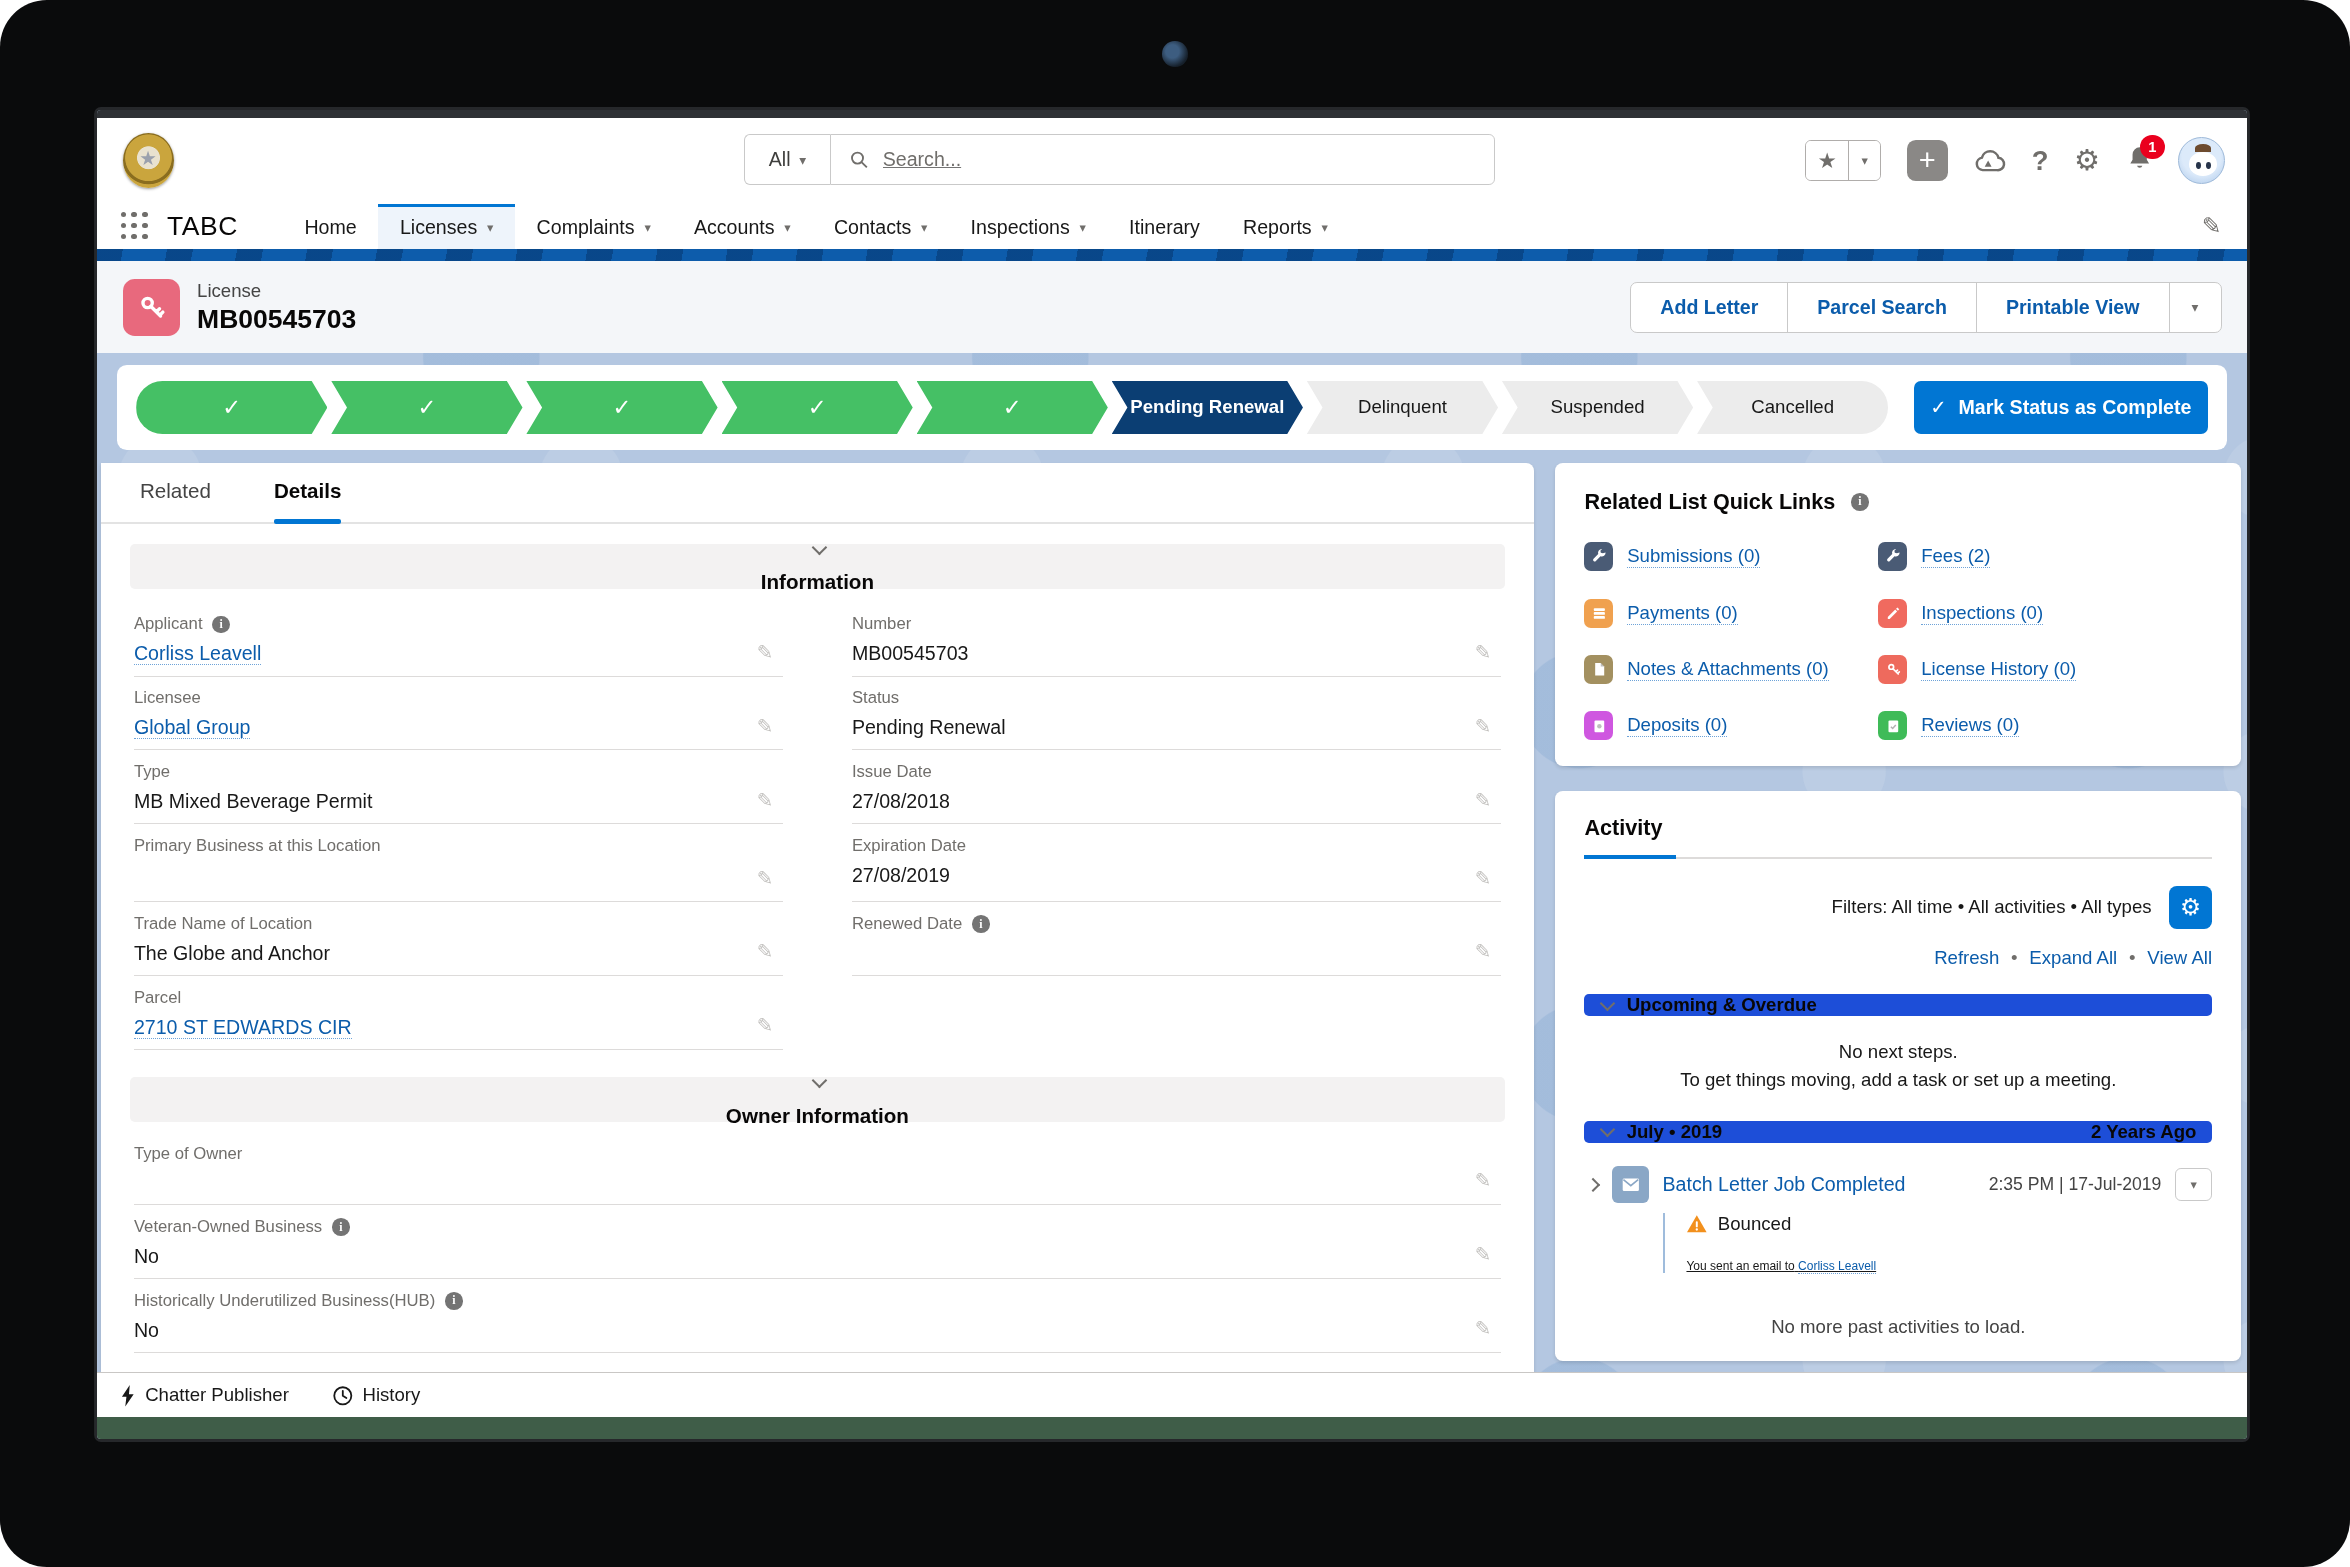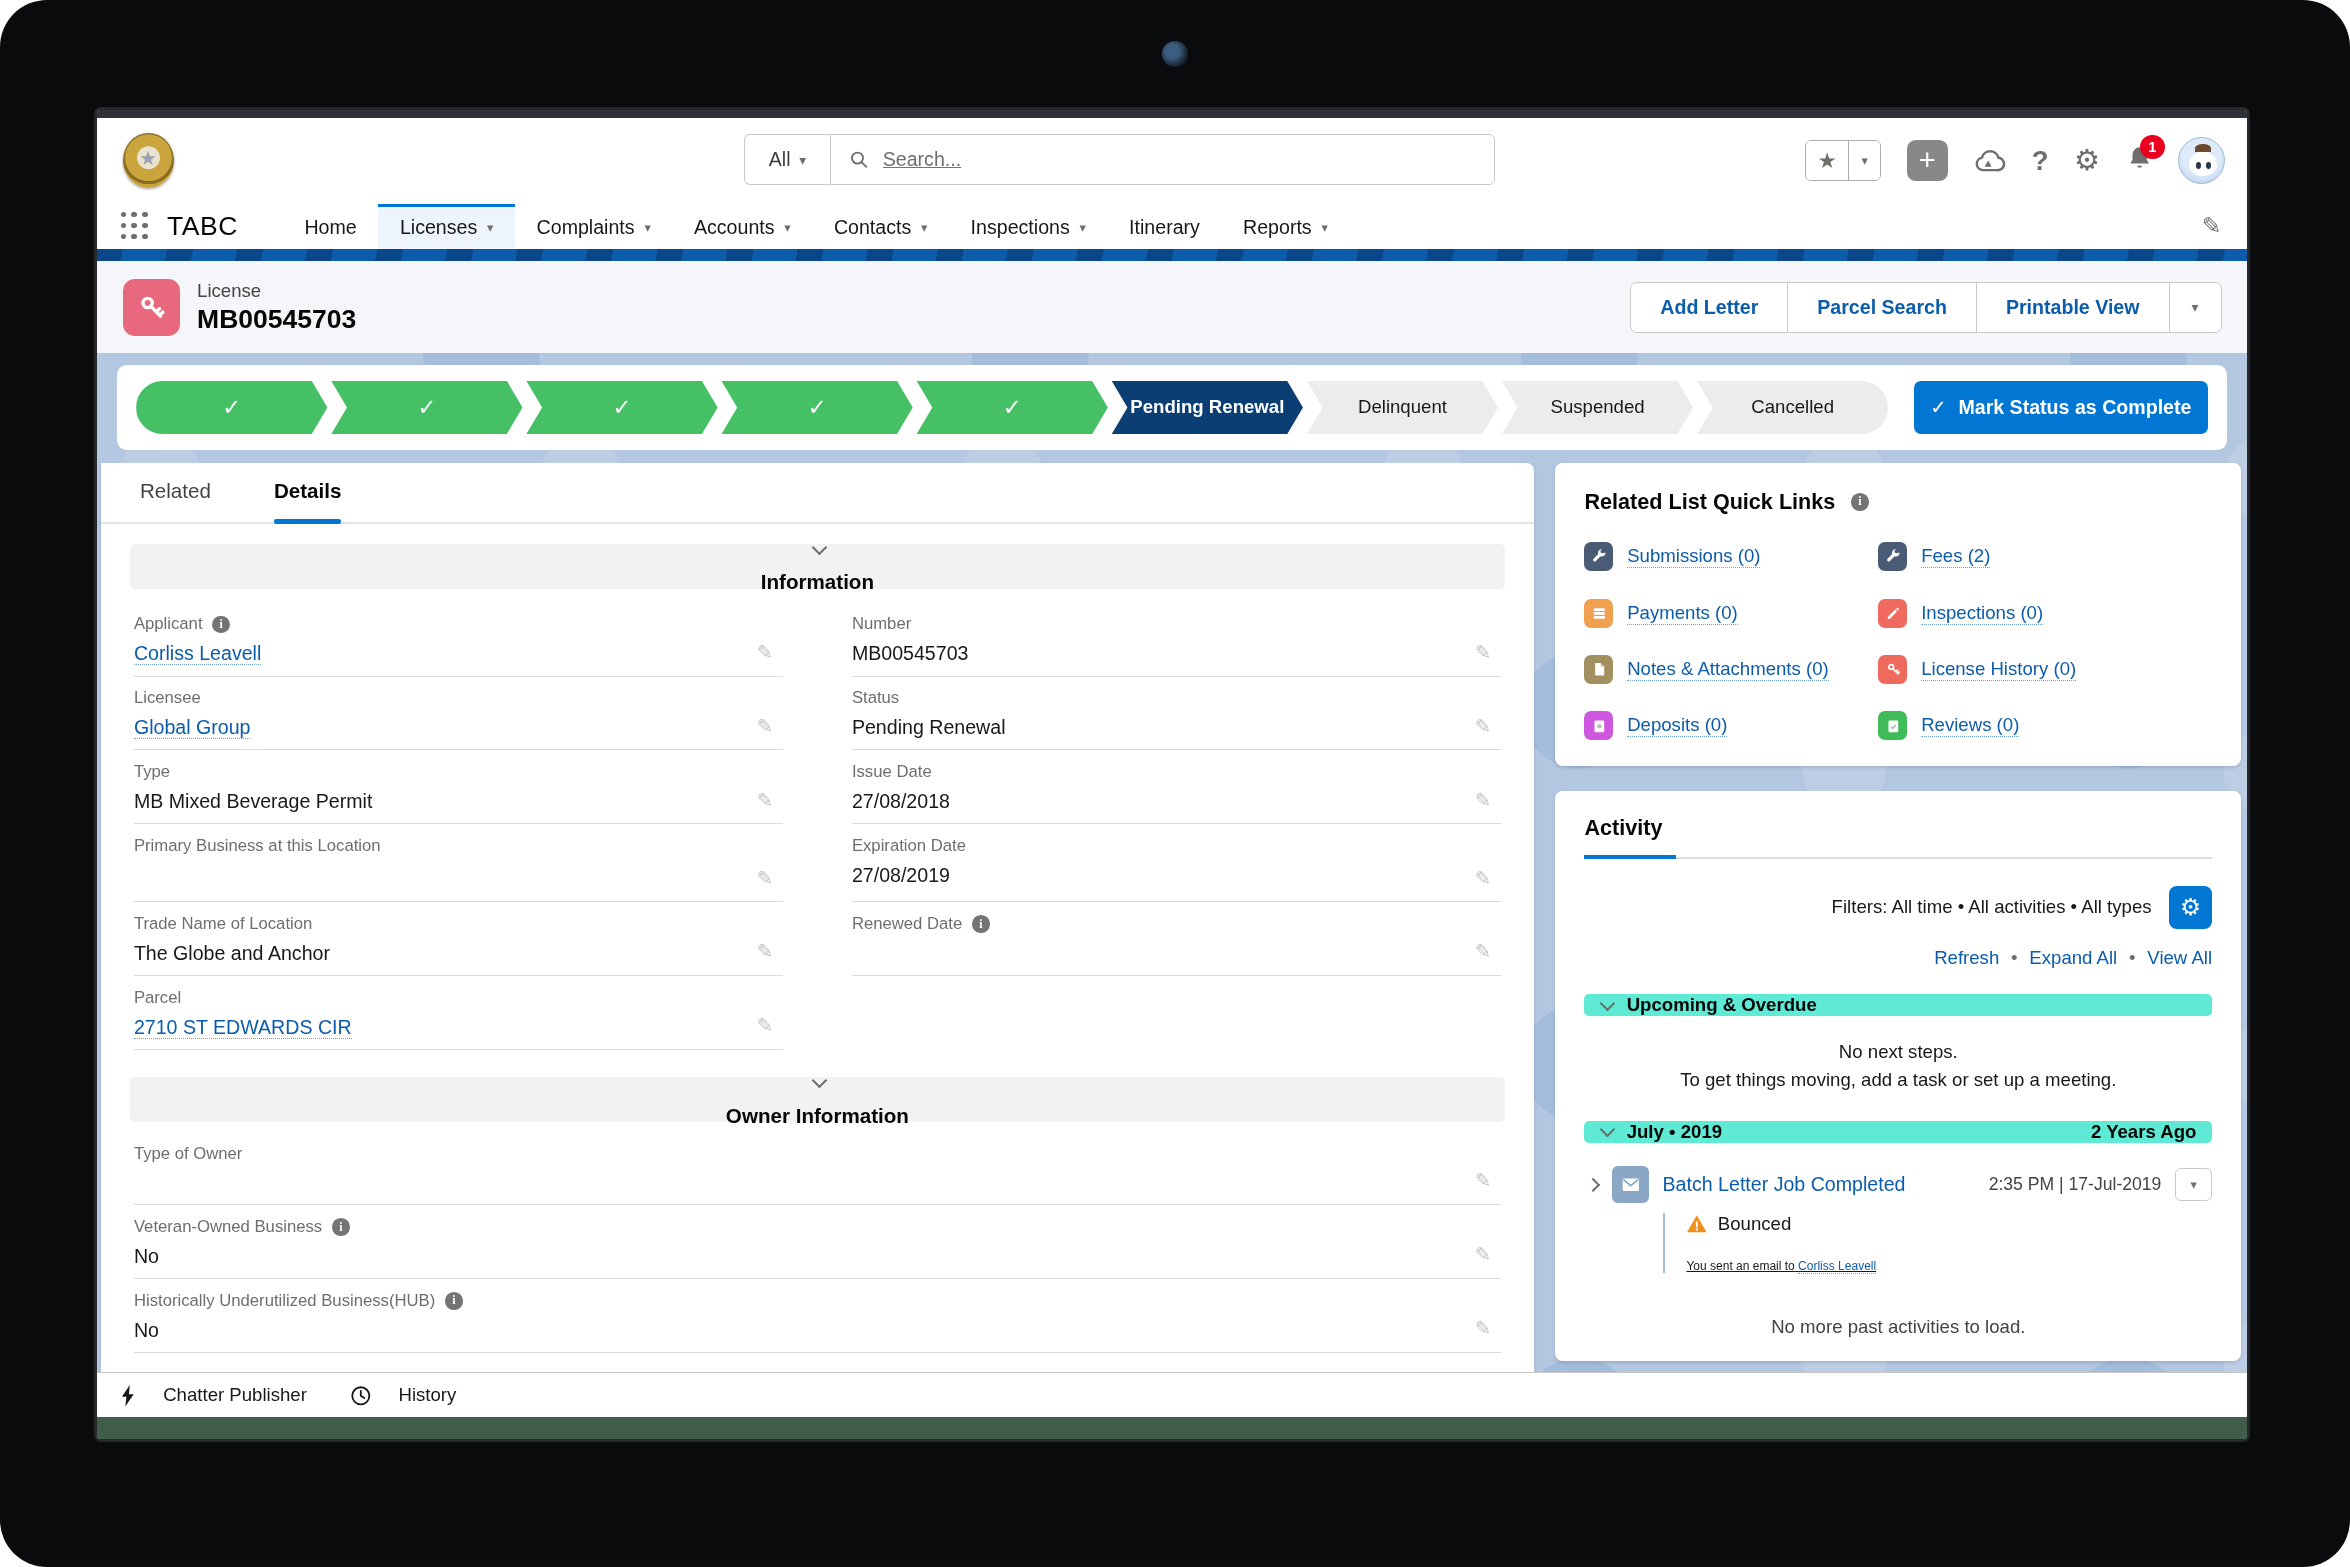--- a/index.html
+++ b/index.html
@@ -122,41 +122,41 @@
   .act-tab-row { border-bottom:2px solid #dddbda; }
   .act-tab { display:inline-block; font-size:21.6px; font-weight:bold; color:#080707; padding-bottom:15.7px; position:relative; cursor:pointer; }
   .act-tab::after { content:""; position:absolute; left:0; right:-13.7px; bottom:-2px; height:3.9px; background:#0176d3; }
   .filters-row { margin-top:27.4px; display:flex; justify-content:flex-end; align-items:center; gap:17.6px; }
   .filters-text { font-size:18.6px; color:#181818; }
   .filter-btn { width:43px; height:43px; border-radius:7.8px; background:#0176d3; color:#fff; font-size:23.5px; display:flex;
                 align-items:center; justify-content:center; cursor:pointer; }
   .act-links { margin-top:17.6px; display:flex; justify-content:flex-end; align-items:center; gap:11.8px; font-size:18.6px; }
   .act-links .blue { color:#0b5cab; cursor:pointer; }
   .dot-sep { color:#706e6b; }
-  .tl-hdr { margin-top:25.5px; height:45px; background:#5eead4; border-radius:4.9px; display:flex; align-items:center; gap:15.7px;
+  .tl-hdr { margin-top:25.5px; height:45px; background:#1d4ed8; border-radius:4.9px; display:flex; align-items:center; gap:15.7px;
             padding:0 15.7px; font-size:18.6px; font-weight:bold; color:#080707; cursor:pointer; }
   .tl-hdr .age { margin-left:auto; }
   .empty-state { margin-top:21.6px; text-align:center; font-size:18.6px; color:#181818; line-height:1.55; }
   .email-item { margin-top:23.5px; display:flex; align-items:flex-start; gap:13.7px; padding-left:3.9px; }
   .email-main { flex:1; min-width:0; position:relative; }
   .email-head { display:flex; align-items:center; gap:13.7px; }
   .email-icon { width:37px; height:37px; border-radius:5.9px; background:#8aa7c6; display:flex; align-items:center; justify-content:center; flex:none; }
   .email-title { font-size:19.6px; color:#0b5cab; cursor:pointer; flex:1; min-width:0; }
   .email-time { font-size:17.6px; color:#444; white-space:nowrap; }
   .email-dd { width:37px; height:33px; border:1px solid #c9c9c9; border-radius:5.9px; display:flex; align-items:center; justify-content:center;
               color:#706e6b; font-size:12.7px; cursor:pointer; flex:none; }
   .email-sub { margin:9.8px 0 0 51px; padding-left:21.6px; border-left:2px solid #9fbcdc; }
   .bounced-row { display:flex; align-items:center; gap:9.8px; font-size:18.6px; color:#181818; }
   .email-body { margin-top:24px; font-size:12px; color:#181818;text-decoration:underline; }
   .no-more { margin-top:43px; text-align:center; font-size:18.6px; color:#444; }
   .expand-toggle { margin-top:13.7px; cursor:pointer; }
 
   
   .dock { height:45px; flex:none; background:#fff; border-top:1px solid #c9c7c5; display:flex; align-items:center; gap:43px; padding-left:21.6px; }
-  .dock-item { display:flex; align-items:center; gap:27px; font-size:18.6px; color:#181818; cursor:pointer; }
+  .dock-item { display:flex; align-items:center; gap:9px; font-size:18.6px; color:#181818; cursor:pointer; }
   .green-strip { height:21.6px; flex:none; background:#3f5d48; }
 </style>
 </head>
 <body>
 
 <div class="bezel">
   <div class="camera"></div>
 
   <div class="screen">
     <div class="chrome-strip"></div>

